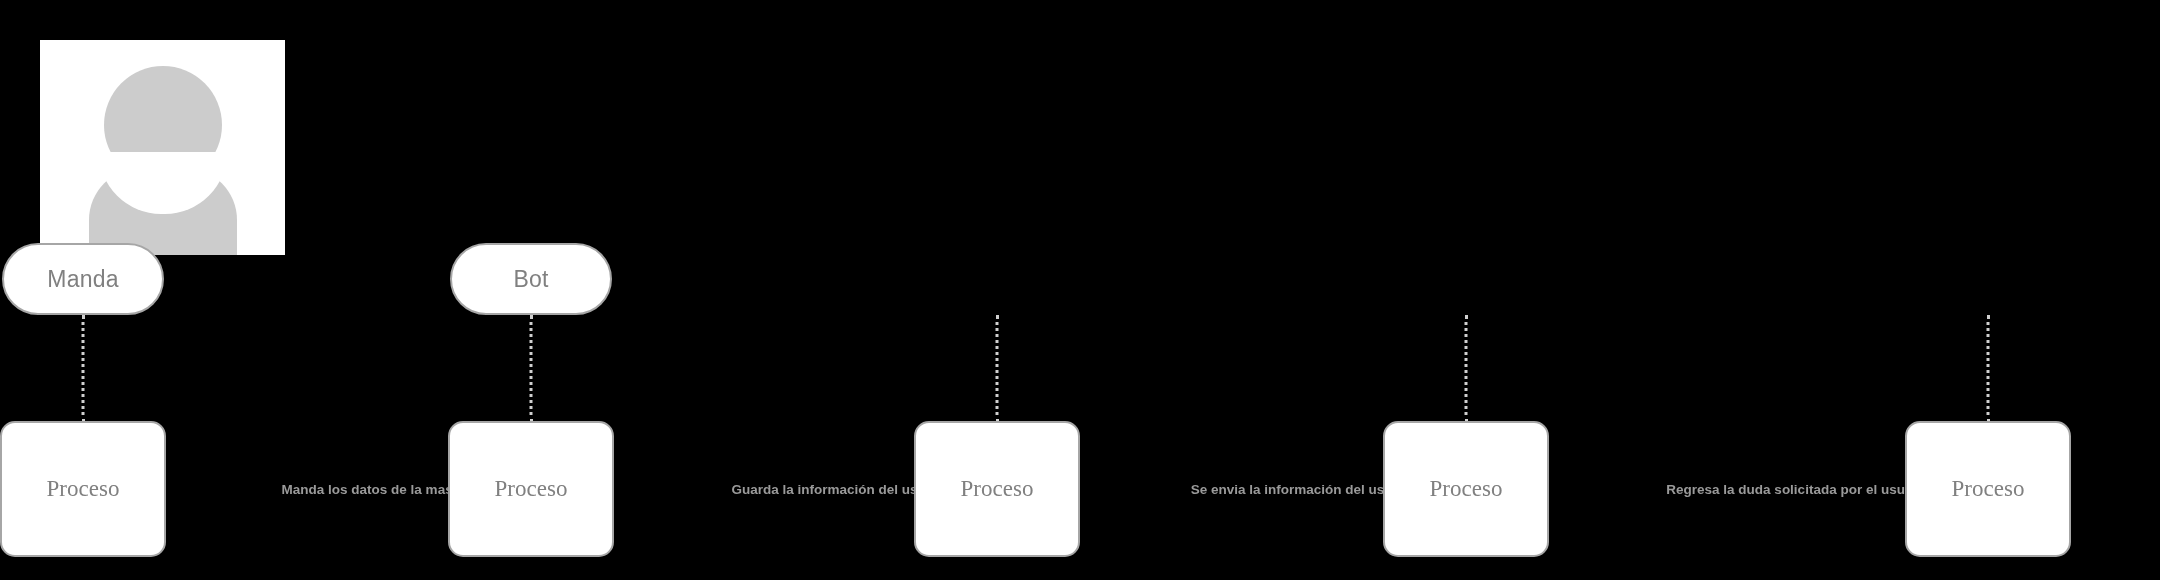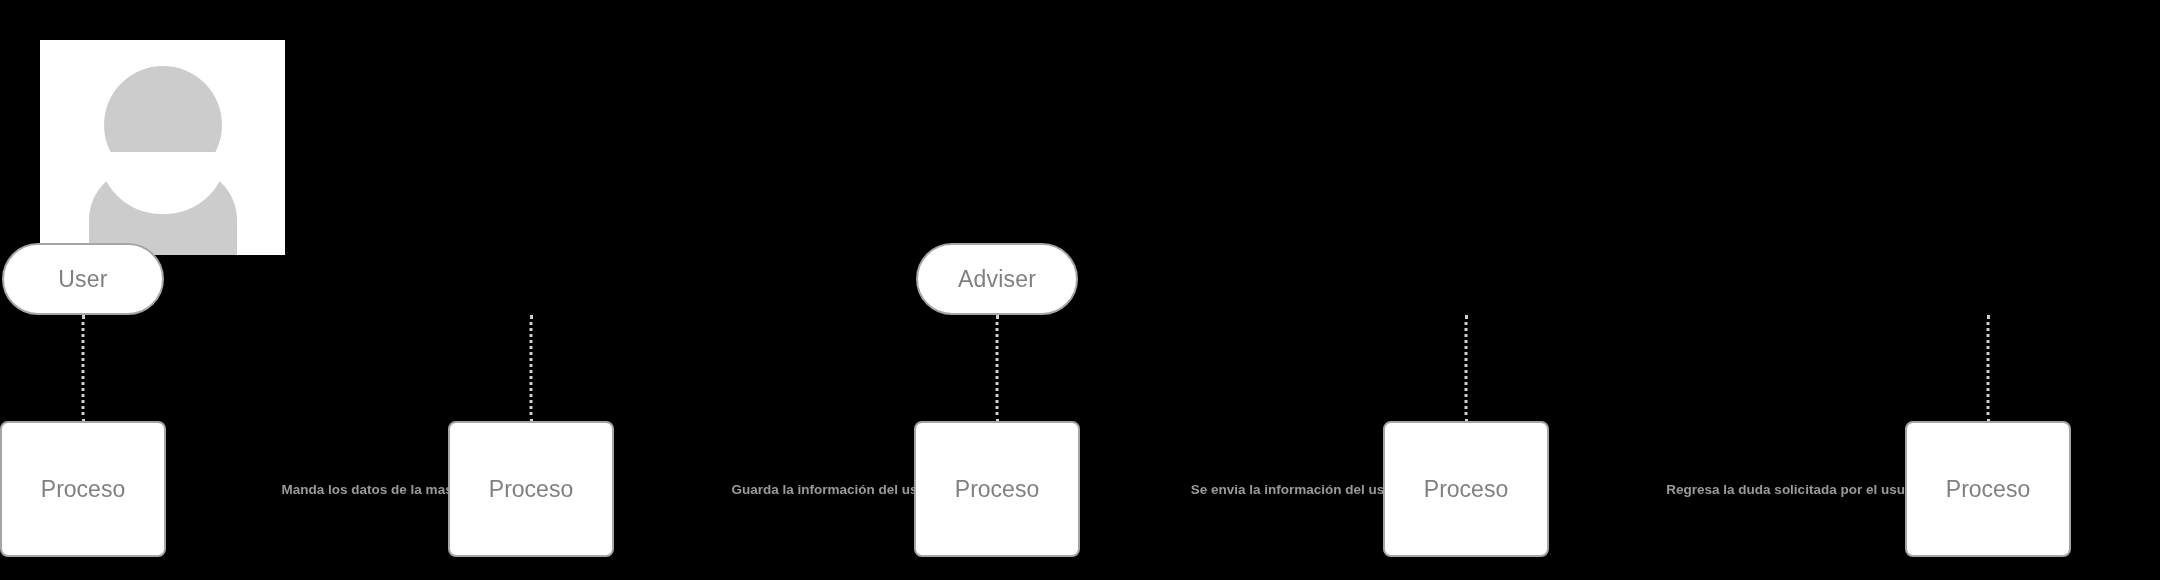--- a/index.html
+++ b/index.html
@@ -112,27 +112,28 @@
   
   .proceso-box {
     position: absolute;
     top: 421px;
     left: 50%;
     transform: translateX(-50%);
     width: 166px;
     height: 136px;
     background: #ffffff;
     border: 2px solid #a6a6a6;
-    border-radius: 8px;
+    border-radius: 15px;
     display: flex;
     align-items: center;
     justify-content: center;
     color: #808080;
     font-size: 23px;
     z-index: 4;
+    font-family: Liberation Serif, serif;
   }
 
   
   .message {
     position: absolute;
     top: 478px;
     height: 24px;
     z-index: 3;
     display: flex;
     align-items: center;
@@ -176,39 +177,39 @@
 <div id="canvas">
 
   <div class="avatar-image">
     <div class="avatar-head"></div>
     <div class="avatar-body"></div>
     <div class="avatar-neck-cut"></div>
   </div>
 
   <div class="lifeline" style="left:-12px;">
     <div class="lifeline-head">
-      <span>User</span>
+      <span>Manda</span>
     </div>
     <div class="lifeline-dash"></div>
     <div class="proceso-box">
       <span>Proceso</span>
     </div>
   </div>
 
   <div class="lifeline" style="left:436px;">
+    <div class="lifeline-head">
+      <span>Bot</span>
+    </div>
     <div class="lifeline-dash"></div>
     <div class="proceso-box">
       <span>Proceso</span>
     </div>
   </div>
 
   <div class="lifeline" style="left:902px;">
-    <div class="lifeline-head">
-      <span>Adviser</span>
-    </div>
     <div class="lifeline-dash"></div>
     <div class="proceso-box">
       <span>Proceso</span>
     </div>
   </div>
 
   <div class="lifeline" style="left:1371px;">
     <div class="lifeline-dash"></div>
     <div class="proceso-box">
       <span>Proceso</span>

